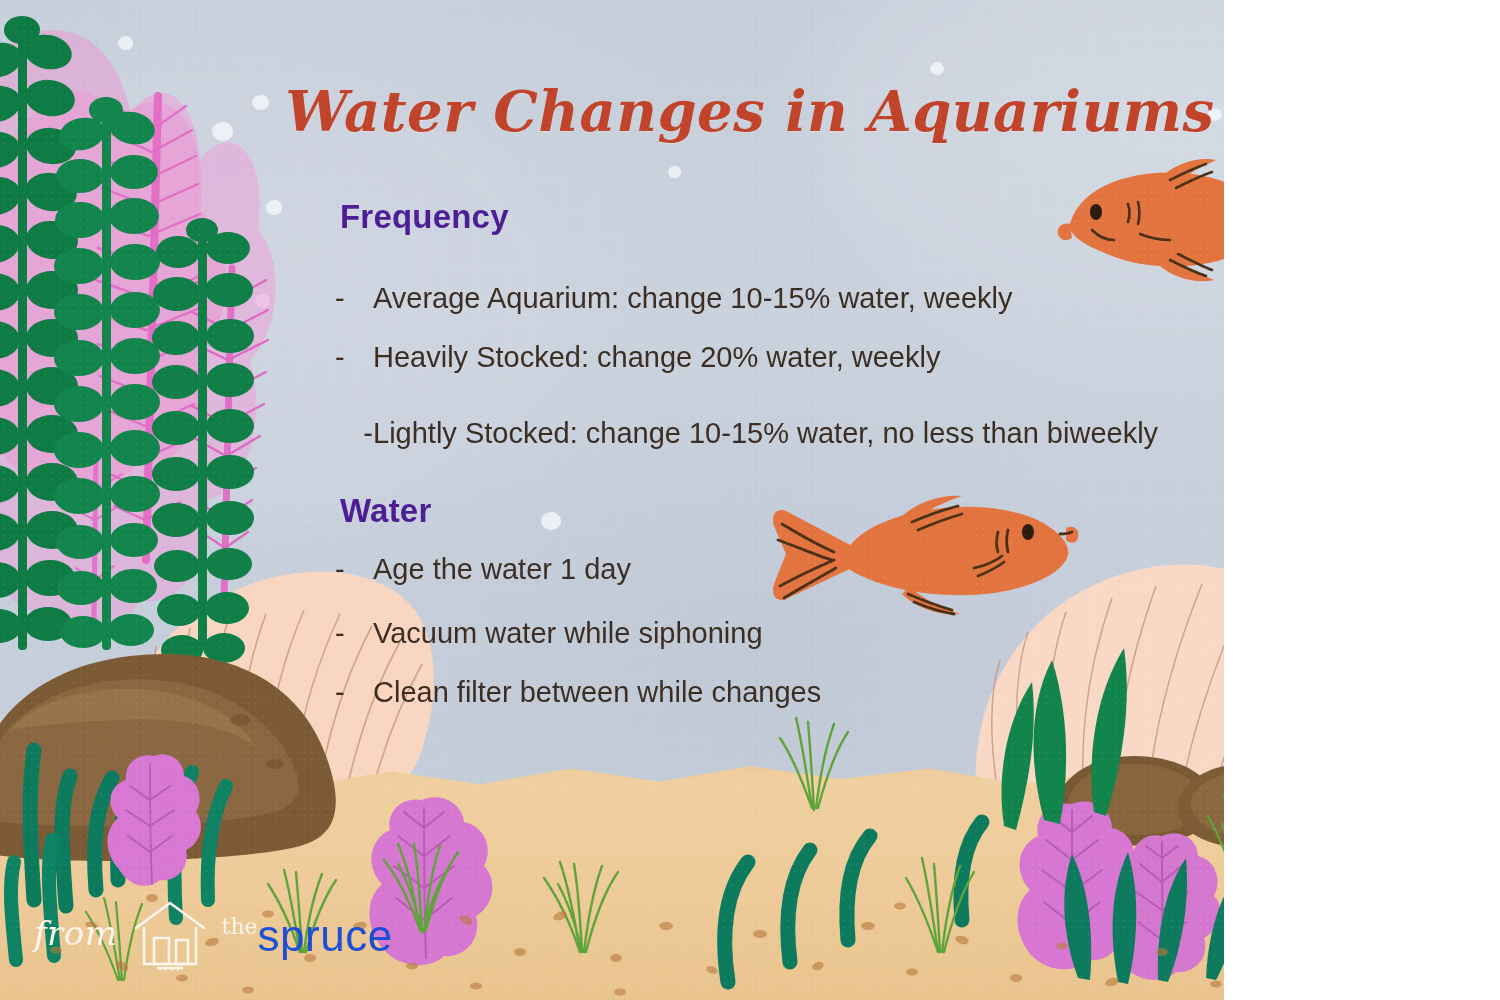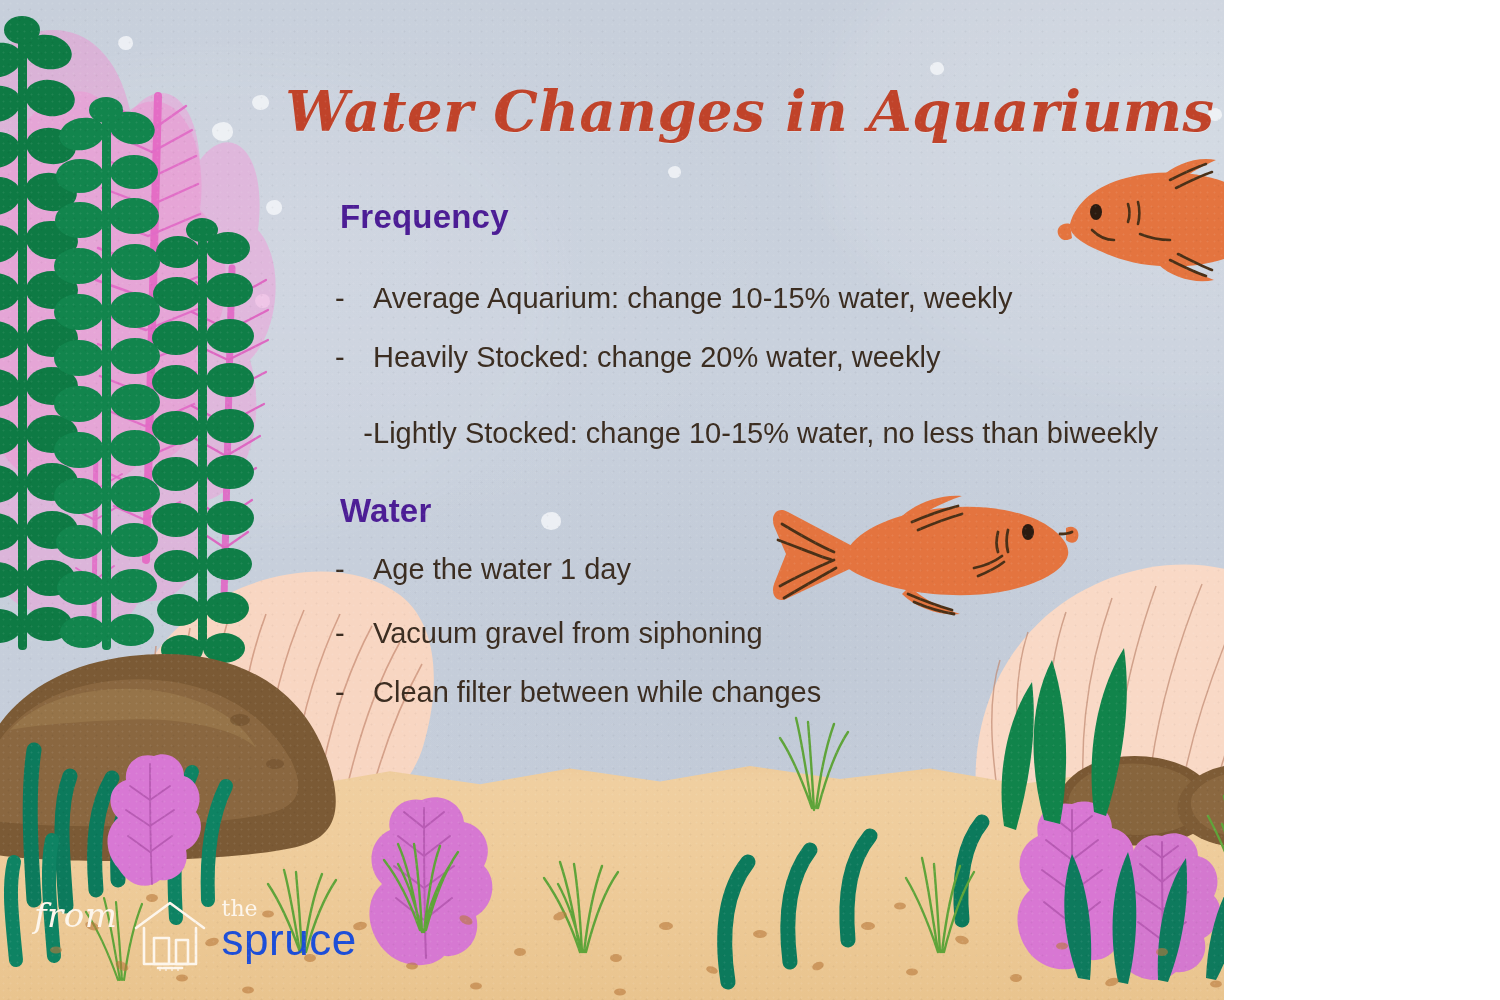--- a/index.html
+++ b/index.html
@@ -61,21 +61,21 @@
     position:absolute;left:340px;
     color:#4c1d95;font-weight:700;font-size:33px;letter-spacing:.2px;
   }
   .li{
     position:absolute;left:335px;
     color:#3b2d21;font-size:29px;font-weight:400;white-space:nowrap;
   }
   .li .dash{display:inline-block;width:38px;}
 
   
-  .logo{position:absolute;left:34px;bottom:26px;display:flex;align-items:flex-start;gap:14px;}
+  .logo{position:absolute;left:34px;bottom:26px;display:flex;align-items:center;gap:14px;}
   .logo-from{
     color:#fdf6ec;font-family:"DejaVu Serif", serif;font-style:italic;
     font-size:34px;line-height:1;padding-bottom:6px;letter-spacing:.5px;
   }
   .logo-the{
     color:#fdf6ec;font-family:"DejaVu Serif", serif;font-size:22px;line-height:1;
   }
   .logo-spruce{
     color:#1d4ed8;font-family:Liberation Sans, sans-serif;font-size:44px;line-height:.92;letter-spacing:.5px;
   }
@@ -616,41 +616,41 @@
     <div class="li" style="top:417px;text-align:right;">
       <span class="dash">-</span><span>Lightly Stocked: change 10-15% water, no less than biweekly</span>
     </div>
 
     <div class="h2" style="top:492px;">Water</div>
 
     <div class="li" style="top:553px;">
       <span class="dash">-</span><span>Age the water 1 day</span>
     </div>
     <div class="li" style="top:617px;">
-      <span class="dash">-</span><span>Vacuum gravel from siphoning</span>
+      <span class="dash">-</span><span>Vacuum water while siphoning</span>
     </div>
     <div class="li" style="top:676px;">
       <span class="dash">-</span><span>Clean filter between while changes</span>
     </div>
   </div>
 
   <div class="logo">
     <div class="logo-from">from</div>
     <svg width="76" height="74" viewBox="0 0 76 74" style="margin-bottom:2px;">
       <g stroke="#fdf6ec" stroke-width="2.6" fill="none" stroke-linejoin="round" stroke-linecap="round">
         <path d="M4,30 L38,5 L72,30"></path>
         <path d="M12,30 L12,66 L64,66 L64,30"></path>
         <rect x="22" y="40" width="15" height="26"></rect>
         <rect x="44" y="42" width="12" height="24"></rect>
         <path d="M26,70 L50,70"></path>
       </g>
       <g stroke="#fdf6ec" stroke-width="1.4" fill="none" opacity=".85">
         <path d="M28,70 L28,73 M34,70 L34,73 M40,70 L40,73 M46,70 L46,73"></path>
       </g>
     </svg>
-    <div style="display:flex;flex-direction:column;align-items:flex-start;">
+    <div style="display:flex;align-items:flex-start;">
       <div class="logo-the">the</div>
       <div class="logo-spruce">spruce</div>
     </div>
   </div>
 
   <div class="grain"></div>
 </div>
 
 </body></html>

